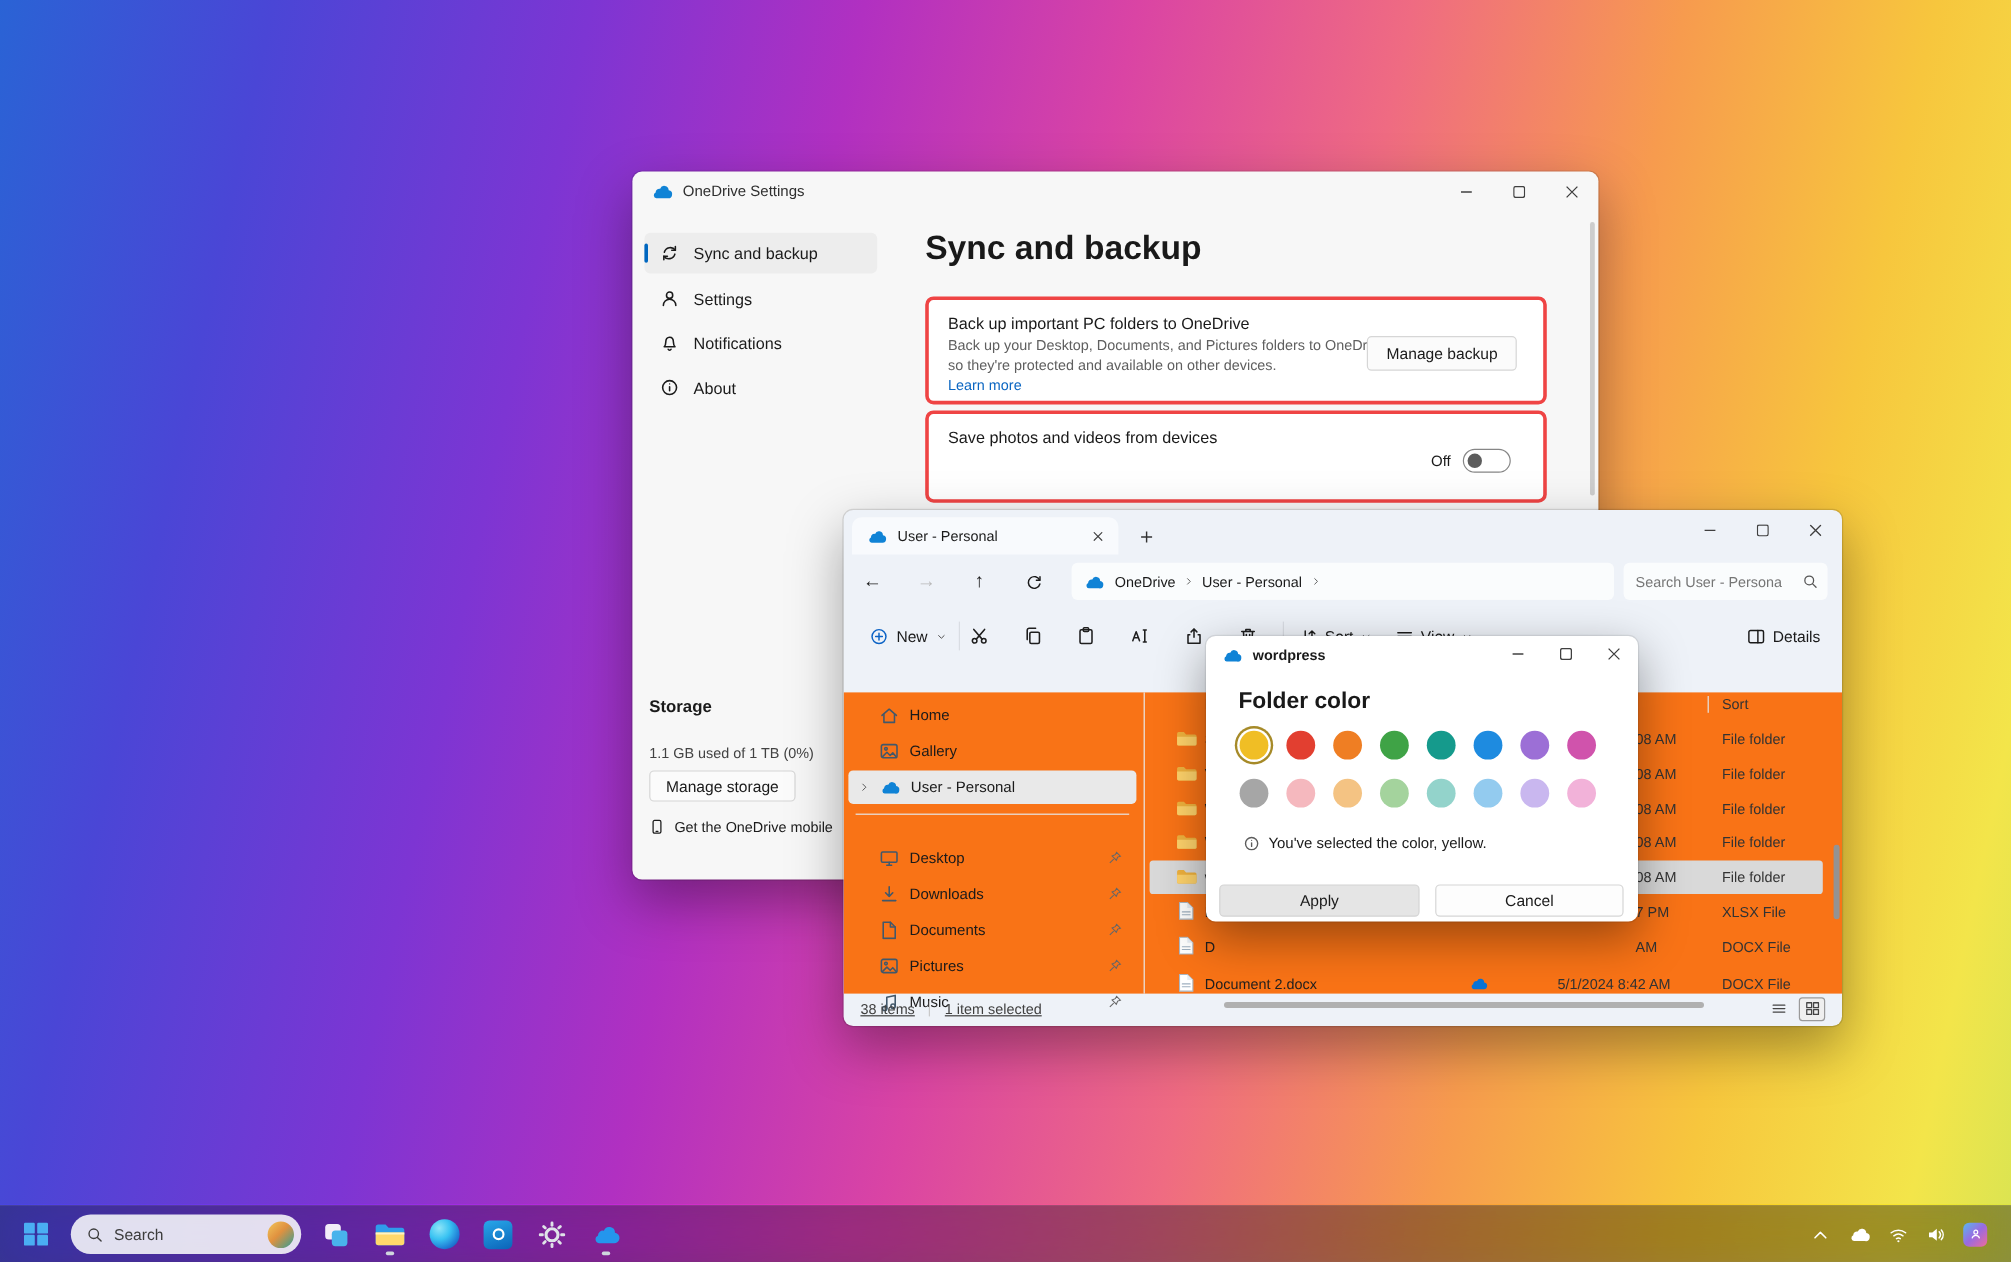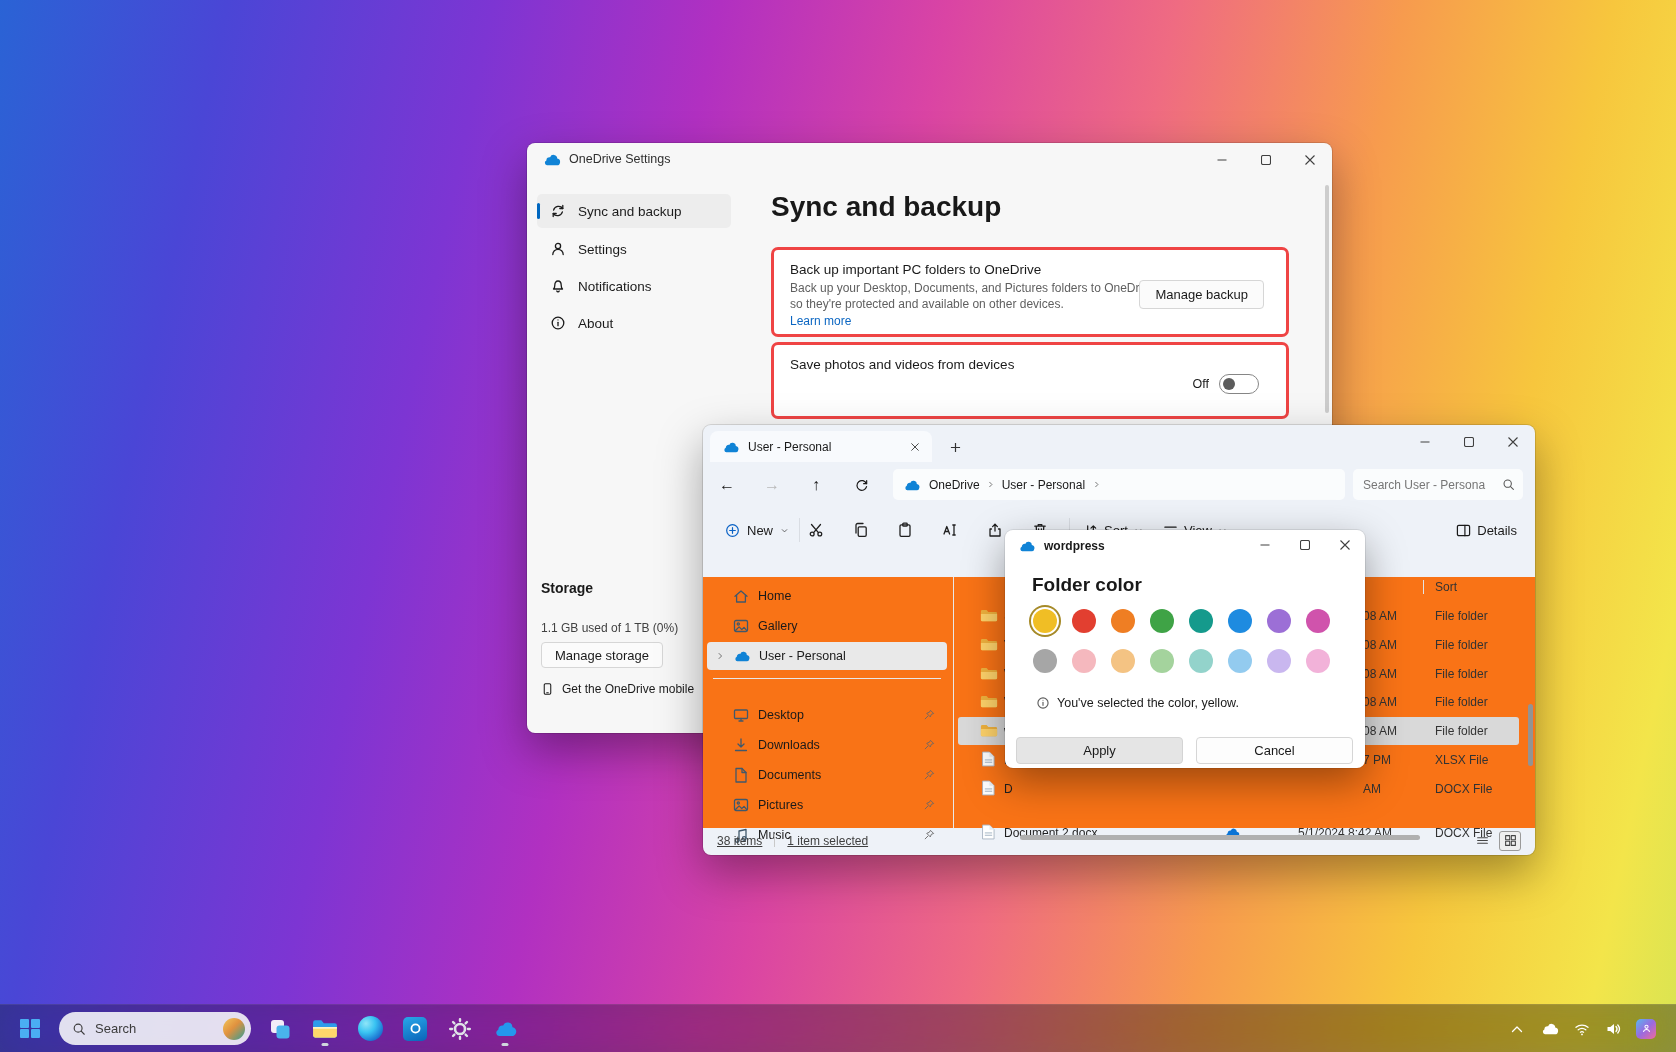--- a/index.html
+++ b/index.html
@@ -681,21 +681,21 @@
           <span class="cell type">XLSX File</span>
         </div>
         <div class="list-row" style="top:198px">
           <svg class="file ic" viewBox="0 0 14 17">
               <use href="#ic-filepg"></use>
             </svg>
           <span class="cell name">D</span>
           <span class="cell frag">AM</span>
           <span class="cell type">DOCX File</span>
         </div>
-        <div class="list-row" style="top:242px">
+        <div class="list-row" style="top:229px">
           <svg class="file ic" viewBox="0 0 14 17">
               <use href="#ic-filepg"></use>
             </svg>
           <span class="cell name">Document 2.docx</span>
           <svg class="row-cloud ic fill" viewBox="0 0 24 17">
               <use href="#ic-cloud"></use>
             </svg>
           <span class="cell date">5/1/2024 8:42 AM</span>
           <span class="cell type">DOCX File</span>
         </div>

